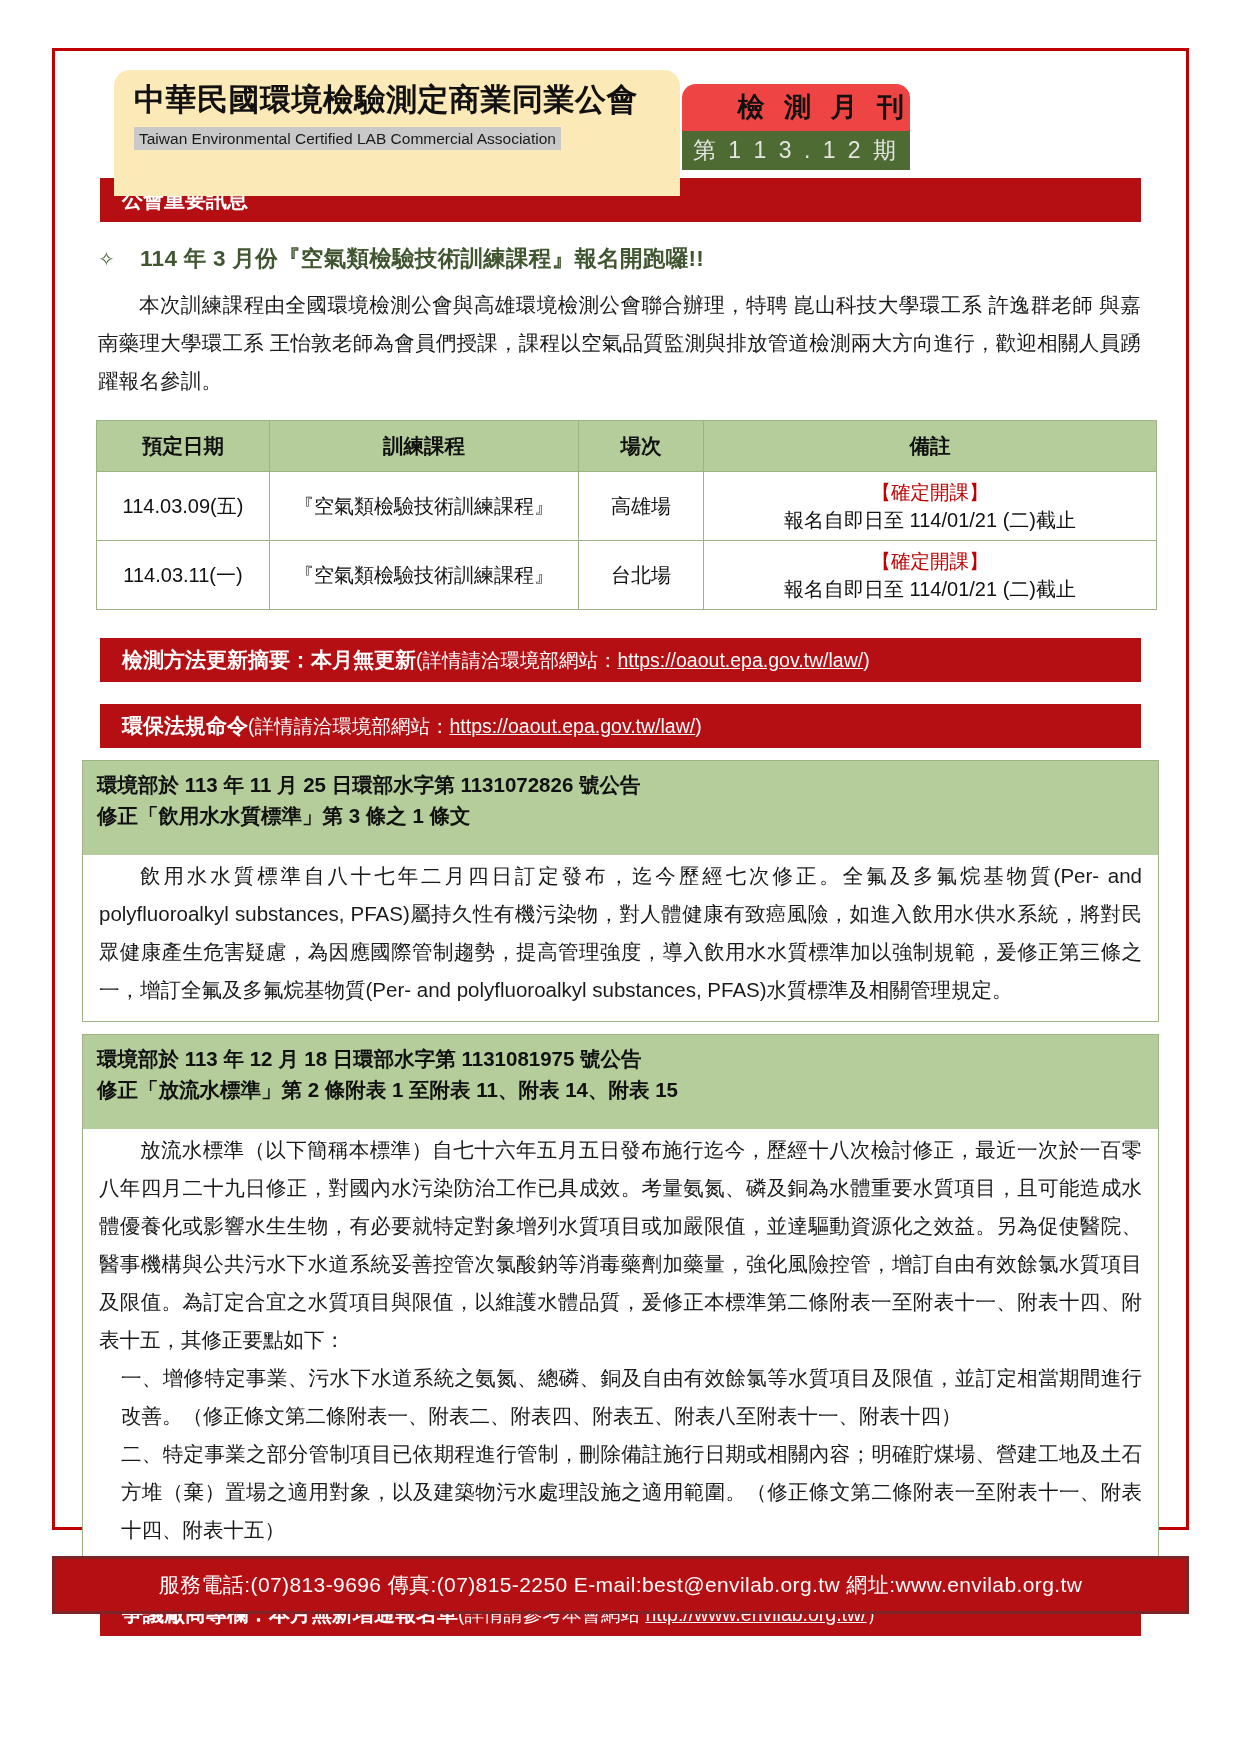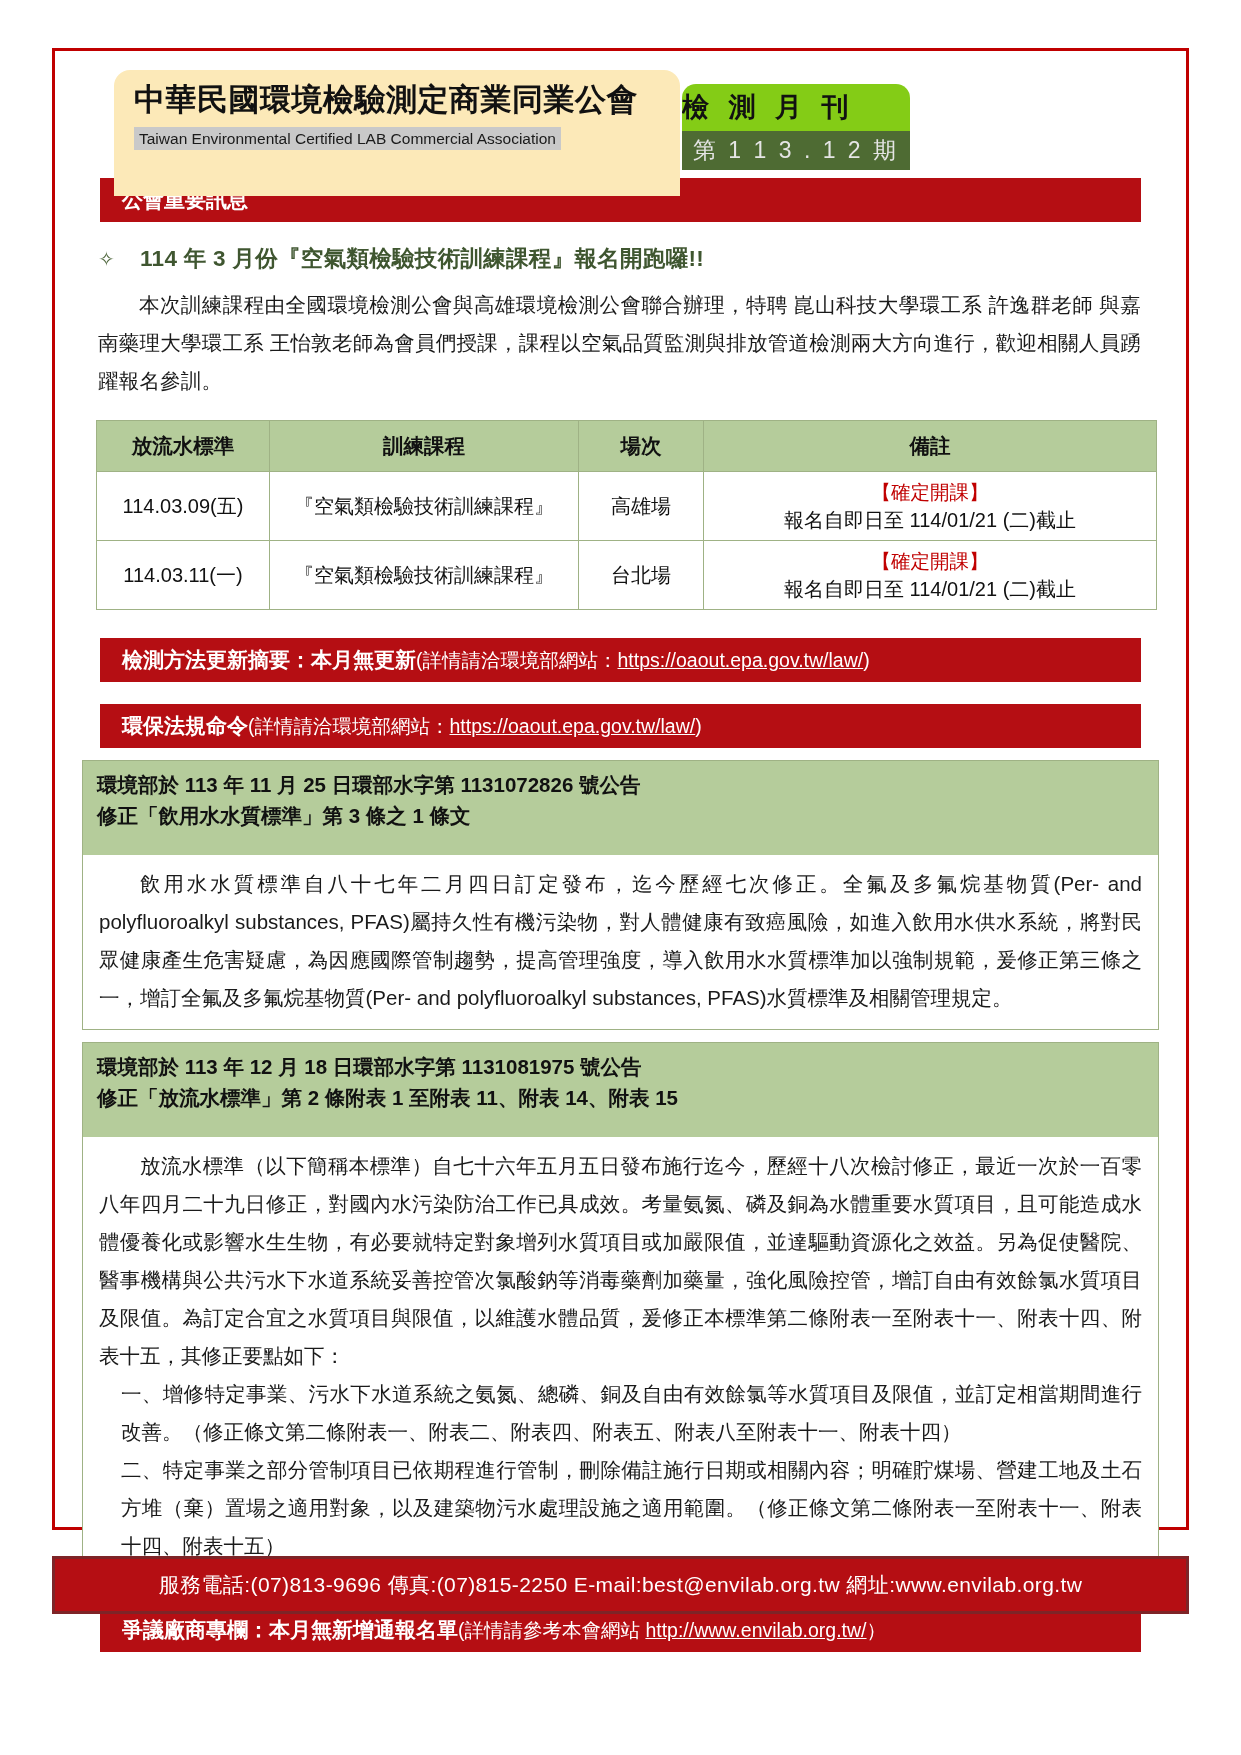--- a/index.html
+++ b/index.html
@@ -75,26 +75,26 @@
   .issue-box {
     position: absolute;
     left: 630px;
     top: 14px;
     width: 228px;
     height: 86px;
     border-radius: 14px 14px 0 0;
     overflow: hidden;
   }
   .issue-title {
-    background: #84cc16;
+    background: #ef4444;
     color: #111111;
     font-size: 27px;
     font-weight: bold;
     letter-spacing: 6px;
-    text-align: left;
+    text-align: right;
     line-height: 47px;
     height: 47px;
   }
   .issue-sub {
     background: #4E6B33;
     color: #e5e5e5;
     font-size: 23px;
     letter-spacing: 3px;
     text-align: center;
     line-height: 39px;
@@ -207,21 +207,21 @@
     padding: 8px 14px 24px 14px;
   }
   .reg-head-line {
     font-size: 20.5px;
     font-weight: bold;
     line-height: 31px;
     color: #111111;
   }
   .reg-body {
     background: #ffffff;
-    padding: 10px 16px 12px 16px;
+    padding: 2px 16px 12px 16px;
   }
   .reg-body p {
     margin: 0;
     font-size: 20.5px;
     line-height: 38px;
     text-align: justify;
     color: #1a1a1a;
   }
   .reg-body p.indent { text-indent: 2em; }
   .reg-body p.sub {
@@ -273,21 +273,21 @@
     <div class="bullet-row">
       <span class="bullet-mark">✧</span>
       <span class="bullet-title">114 年 3 月份『空氣類檢驗技術訓練課程』報名開跑囉!!</span>
     </div>
 
     <p class="para indent">本次訓練課程由全國環境檢測公會與高雄環境檢測公會聯合辦理，特聘 崑山科技大學環工系 許逸群老師 與嘉南藥理大學環工系 王怡敦老師為會員們授課，課程以空氣品質監測與排放管道檢測兩大方向進行，歡迎相關人員踴躍報名參訓。</p>
 
     <table class="training">
       <thead>
         <tr>
-          <th class="col-date">放流水標準</th>
+          <th class="col-date">預定日期</th>
           <th class="col-course">訓練課程</th>
           <th class="col-venue">場次</th>
           <th class="col-note">備註</th>
         </tr>
       </thead>
       <tbody>
         <tr>
           <td>114.03.09(五)</td>
           <td>『空氣類檢驗技術訓練課程』</td>
           <td>高雄場</td>

